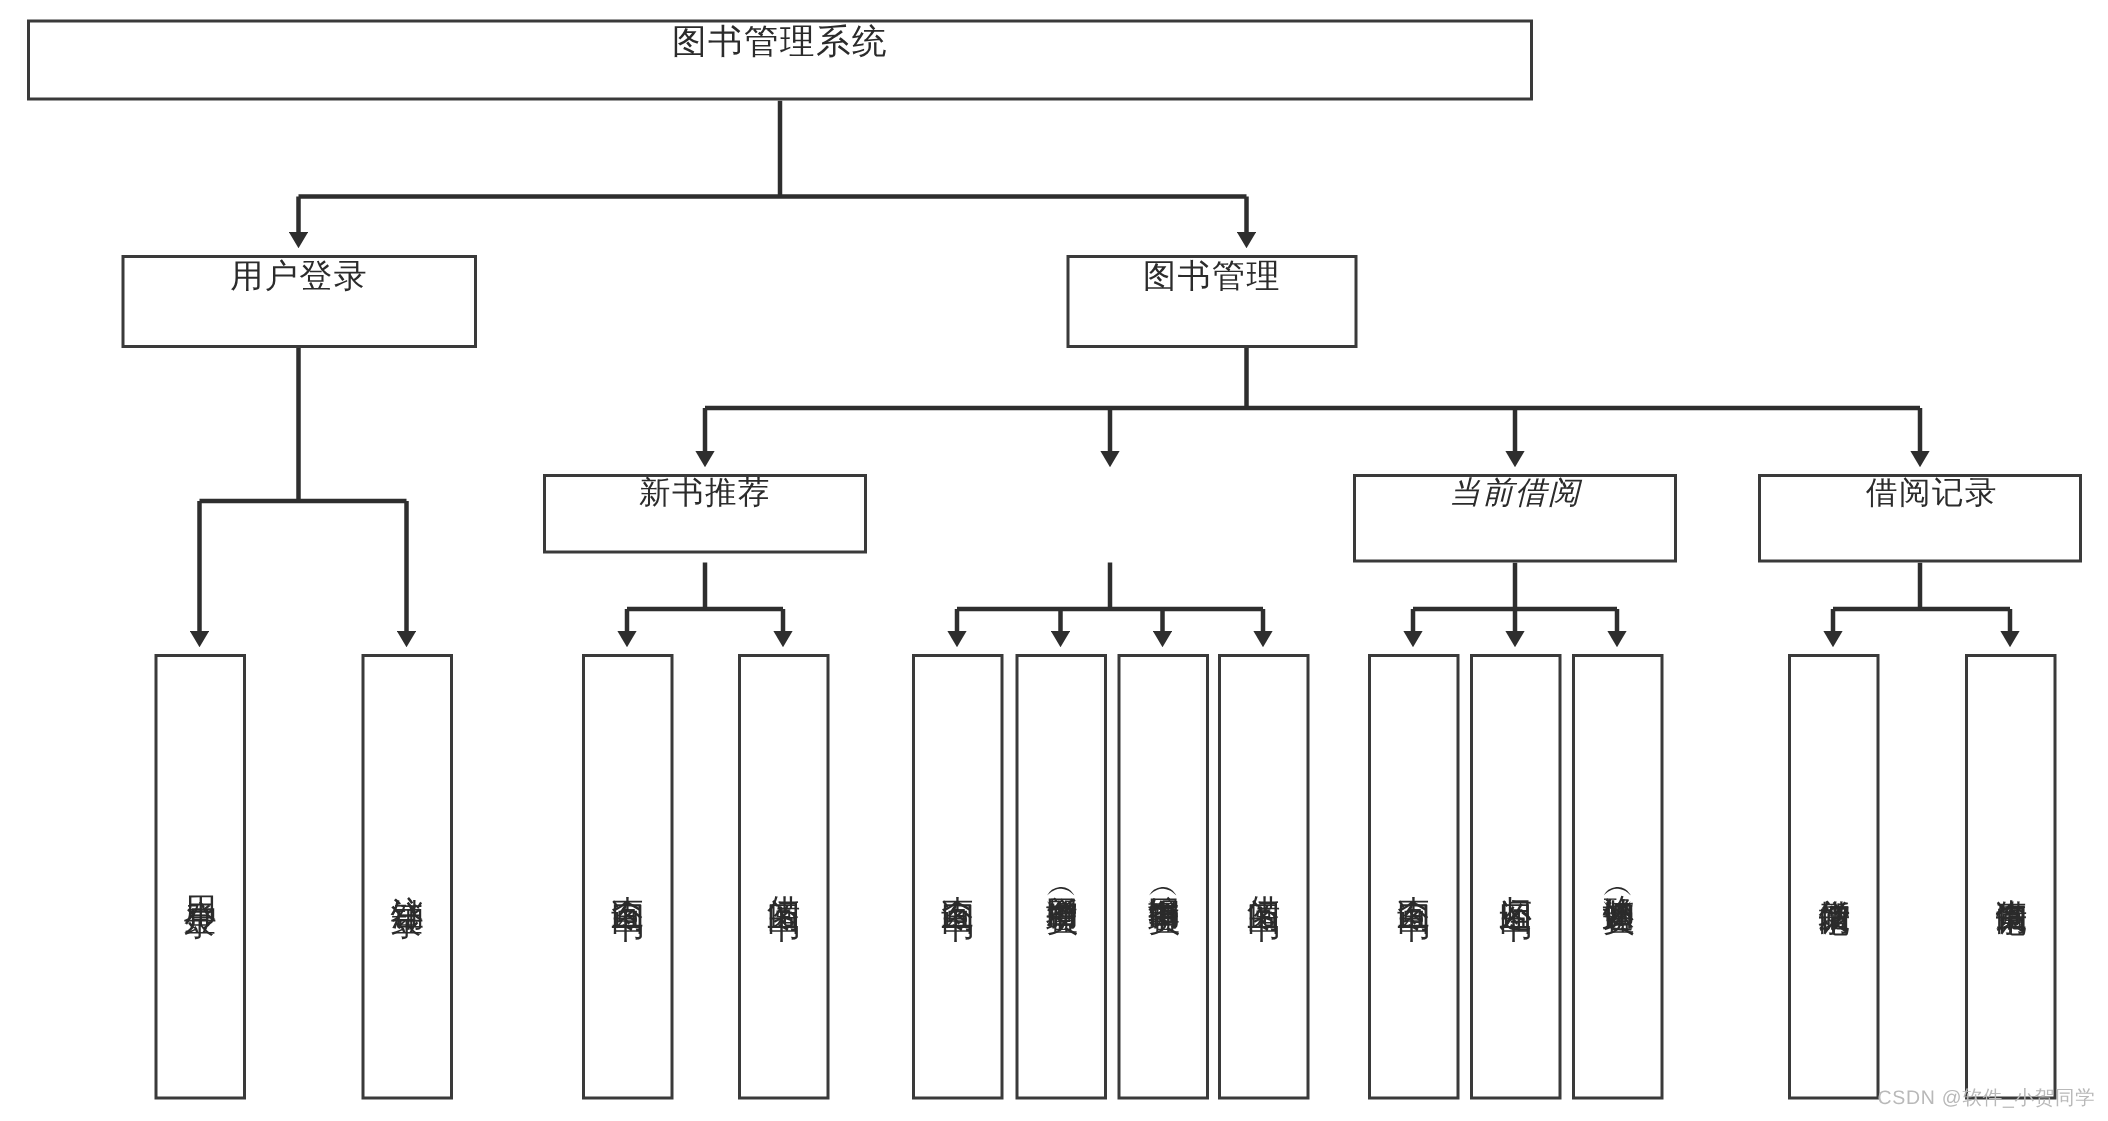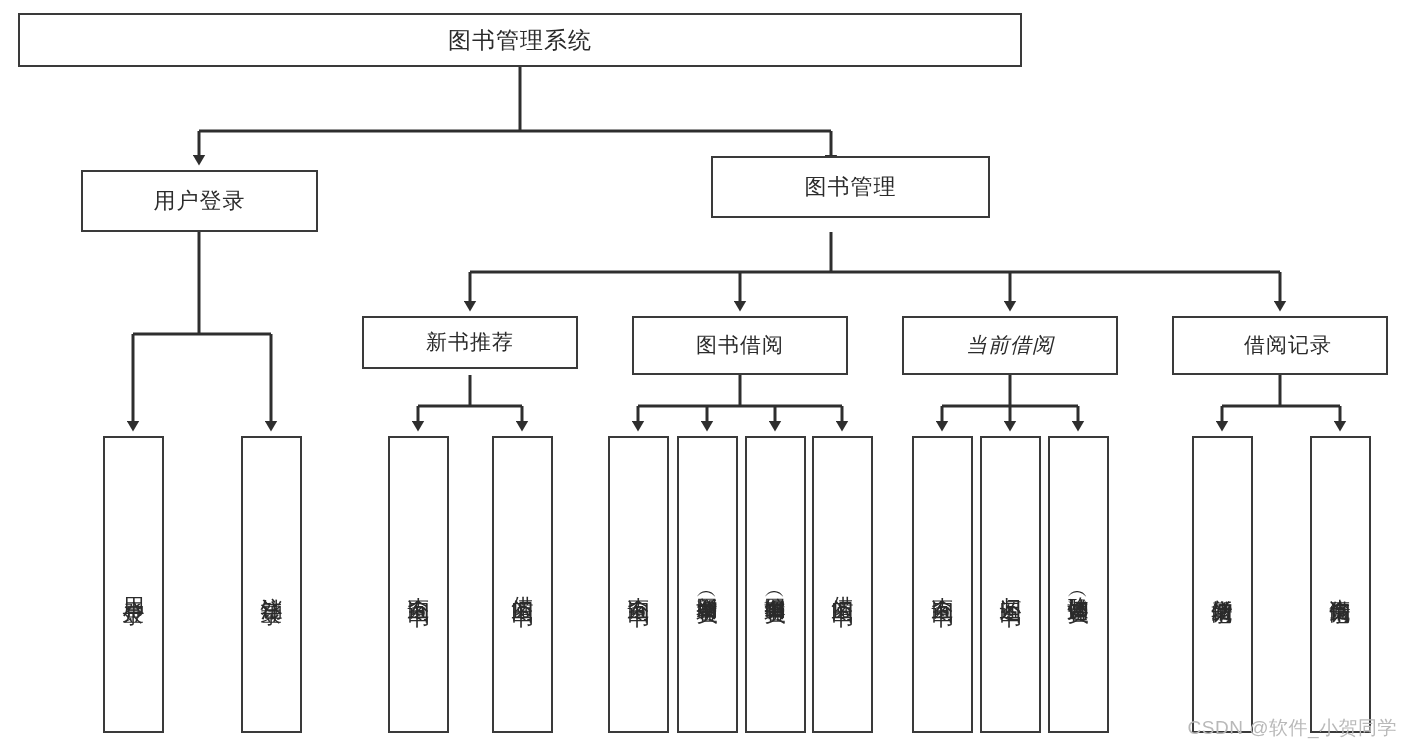--- a/index.html
+++ b/index.html
@@ -25,21 +25,20 @@
     width: 1405px;
     height: 747px;
     pointer-events: none;
   }
   .node {
     position: absolute;
     box-sizing: border-box;
     background: #ffffff;
     border: 2px solid #3a3a3a;
     display: flex;
-    align-items: center;
     justify-content: center;
     color: #2b2b2b;
     z-index: 3;
   }
   .node .label {
     display: block;
     text-align: center;
     line-height: 1.05;
     white-space: nowrap;
   }
@@ -61,21 +60,21 @@
     white-space: nowrap;
   }
   .node.leaf.tall .label {
     font-size: 21px;
     letter-spacing: 1px;
   }
   .watermark {
     position: absolute;
     right: 8px;
     bottom: 6px;
-    font-size: 19px;
+    font-size: 13px;
     color: #b9b9b9;
     z-index: 9;
     letter-spacing: 0.5px;
     white-space: nowrap;
   }
 </style>
 </head>
 <body>
 
 <div id="canvas">
@@ -130,30 +129,27 @@
     </g>
   </svg>
 
   <div class="node root" style="left:18px; top:13px; width:1004px; height:54px;">
     <span class="label">图书管理系统</span>
   </div>
 
   <div class="node lvl2" style="left:81px; top:170px; width:237px; height:62px;">
     <span class="label">用户登录</span>
   </div>
-  <div class="node lvl2" style="left:711px; top:156px; width:279px; height:62px;">
+  <div class="node lvl2" style="left:711px; top:170px; width:194px; height:62px;">
     <span class="label">图书管理</span>
   </div>
 
   <div class="node lvl3" style="left:362px; top:316px; width:216px; height:53px;">
     <span class="label">新书推荐</span>
   </div>
-  <div class="node lvl3" style="left:632px; top:316px; width:216px; height:59px;">
-    <span class="label">图书借阅</span>
-  </div>
   <div class="node lvl3" style="left:902px; top:316px; width:216px; height:59px;font-style:italic;">
     <span class="label">当前借阅</span>
   </div>
   <div class="node lvl3" style="left:1172px; top:316px; width:216px; height:59px;padding-left:16px;">
     <span class="label">借阅记录</span>
   </div>
 
   <div class="node leaf" style="left:103px; top:436px; width:61px; height:297px;">
     <span class="label">用户登录</span>
   </div>

